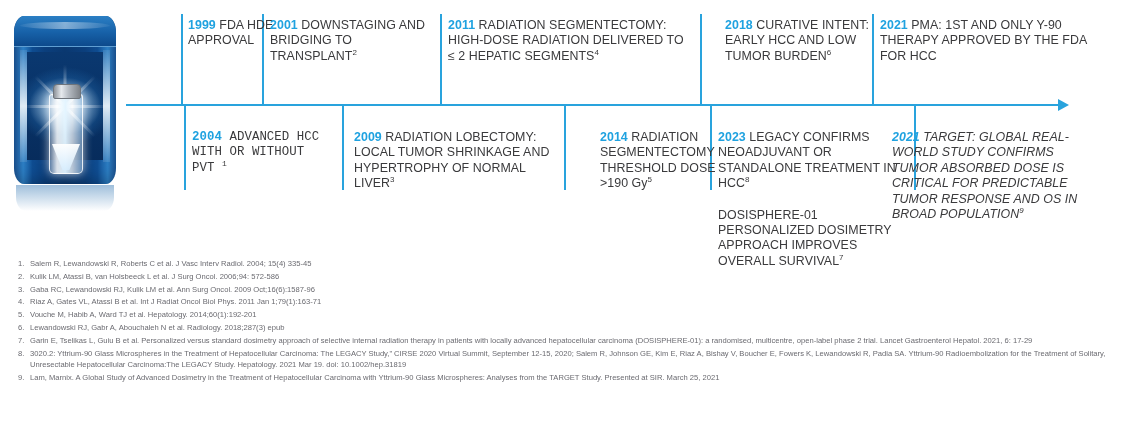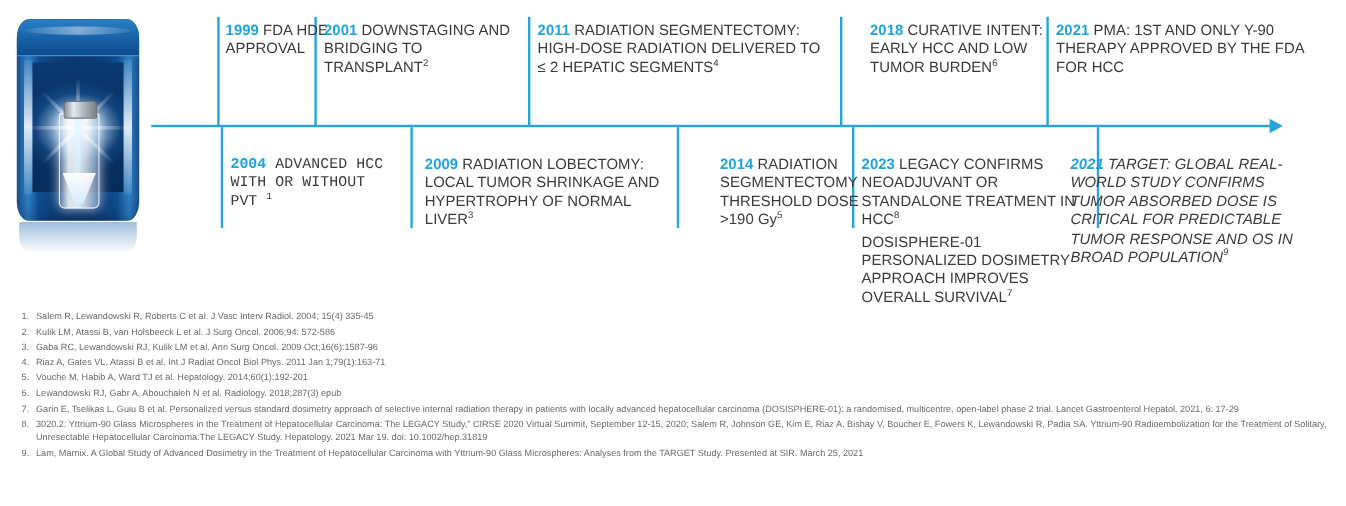--- a/index.html
+++ b/index.html
@@ -151,21 +151,21 @@
     font-size: 12.4px;
     line-height: 15.4px;
     letter-spacing: .05px;
     color: #3a3a3c;
   }
   .entry .year {
     color: #1fa2e0;
     font-weight: bold;
   }
   .entry p { margin: 0; }
-  .entry p + p { margin-top: 3px; }
+  .entry p + p { margin-top: 16px; }
   sup {
     font-size: 8px;
     vertical-align: super;
     line-height: 0;
   }
 
   .entry-top    { top: 18px; }
   .entry-bottom { top: 130px; }
 
   

